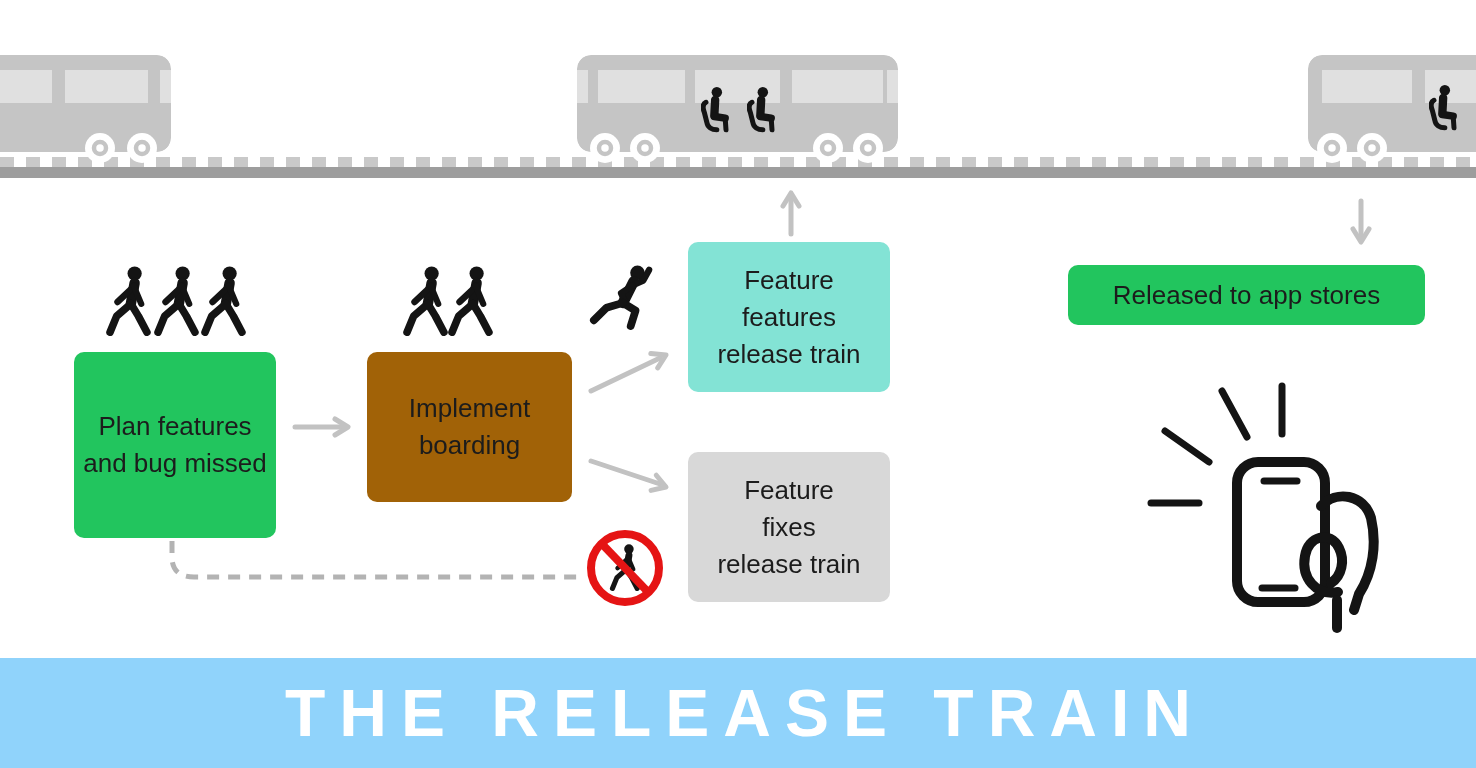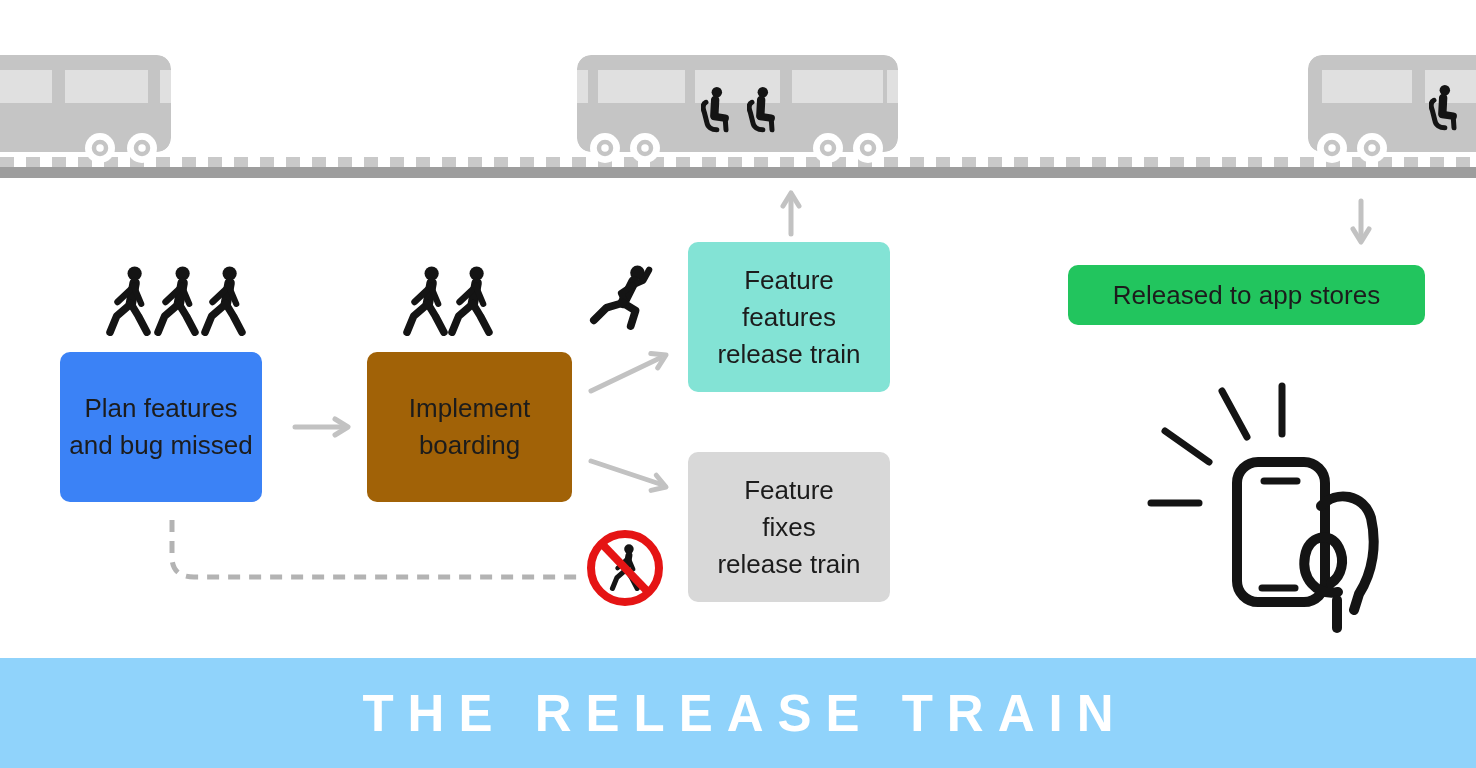--- a/index.html
+++ b/index.html
@@ -8,32 +8,32 @@
     position:relative;width:1476px;height:768px;overflow:hidden;background:#ffffff;
     font-family:"Liberation Sans","DejaVu Sans",sans-serif;
   }
   .layer{position:absolute;left:0;top:0;}
   
   .box{
     position:absolute;border-radius:10px;display:flex;flex-direction:column;
     justify-content:center;align-items:center;text-align:center;
     color:#1c1c1c;font-size:26px;line-height:37px;z-index:2;
   }
-  #box-plan{left:60px;top:352px;width:202px;height:150px;background:#3b82f6;}
+  #box-plan{left:74px;top:352px;width:202px;height:186px;background:#22c55e;}
   #box-implement{left:367px;top:352px;width:205px;height:150px;background:#a16207;}
   #box-boarding{left:688px;top:242px;width:202px;height:150px;background:#83E3D5;}
   #box-missed{left:688px;top:452px;width:202px;height:150px;background:#D8D8D8;}
   #box-released{left:1068px;top:265px;width:357px;height:60px;background:#22c55e;}
   
   .banner{
     position:absolute;left:0;top:658px;width:1476px;height:110px;background:#90D3FB;
     display:flex;align-items:center;justify-content:center;z-index:2;
   }
   .banner-title{
-    color:#ffffff;font-size:51px;font-weight:700;letter-spacing:14px;
+    color:#ffffff;font-size:66px;font-weight:700;letter-spacing:14px;
     text-indent:14px;white-space:nowrap;
   }
 </style>
 </head>
 <body>
 
 <div class="canvas">
 
   <svg class="layer" width="1476" height="768" viewBox="0 0 1476 768">
     <defs>

